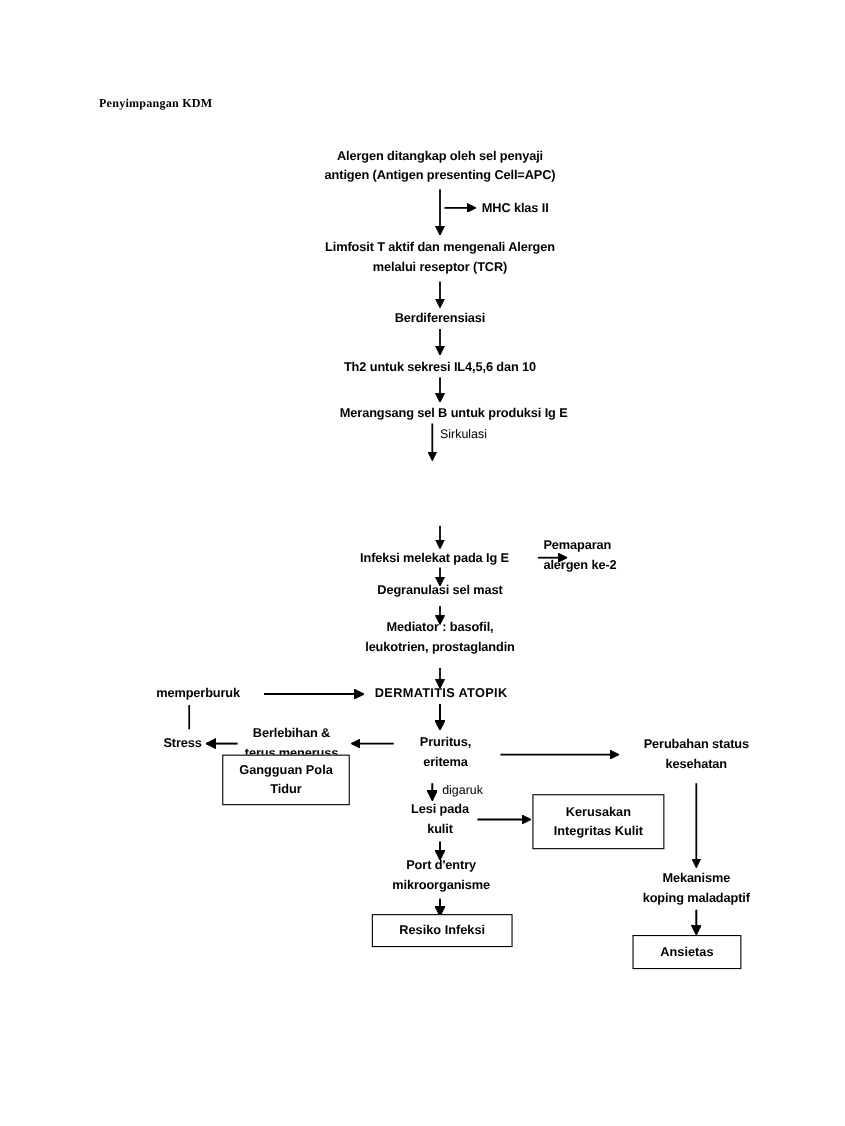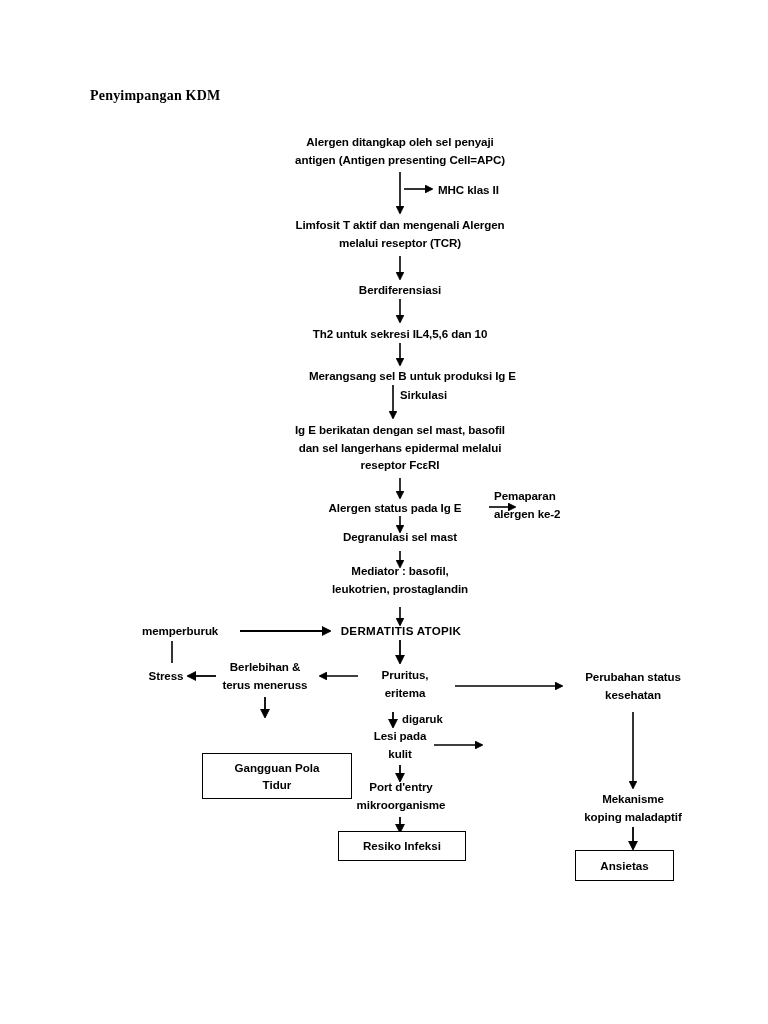--- a/index.html
+++ b/index.html
@@ -13,41 +13,41 @@
     height: 1024px;
     background: #ffffff;
     overflow: hidden;
     font-family: "Liberation Sans", sans-serif;
     color: #000000;
   }
   .title {
     position: absolute;
     font-family: "Liberation Serif", serif;
     font-weight: bold;
-    font-size: 14px;
+    font-size: 11px;
     letter-spacing: 0.2px;
     white-space: nowrap;
   }
   .node {
     position: absolute;
     font-family: "Liberation Sans", sans-serif;
     font-size: 11.6px;
     font-weight: 600;
     line-height: 17.5px;
     text-align: center;
     white-space: pre-line;
     letter-spacing: -0.1px;
   }
   .node.left  { text-align: left; }
   .node.bold  { font-weight: bold; letter-spacing: 0.3px; text-align: center; }
   .label {
     position: absolute;
     font-family: "Liberation Sans", sans-serif;
     font-size: 11.3px;
-    font-weight: 700;
+    font-weight: 400;
     white-space: nowrap;
     text-align: left;
   }
   .boxnode {
     position: absolute;
     border: 1.6px solid #000;
     box-sizing: border-box;
     display: flex;
     align-items: center;
     justify-content: center;
@@ -140,25 +140,22 @@
 melalui reseptor (TCR)</div>
 
   <div class="node" style="left:330px; top:281px; width:140px;">Berdiferensiasi</div>
 
   <div class="node" style="left:290px; top:325px; width:220px;">Th2 untuk sekresi IL4,5,6 dan 10</div>
 
   <div class="node" style="left:284px; top:367px; width:232px;text-align:right;">Merangsang sel B untuk produksi Ig E</div>
 
   <div class="label" style="left:400px; top:389px;">Sirkulasi</div>
 
-  <div class="node" style="left:276px; top:421px; width:248px;">Ig E berikatan dengan sel mast, basofil
-dan sel langerhans epidermal melalui
-reseptor FcεRI</div>
 
-  <div class="node" style="left:300px; top:499px; width:190px;">Alergen status pada Ig E</div>
+  <div class="node" style="left:300px; top:499px; width:190px;">Infeksi melekat pada Ig E</div>
 
   <div class="node left" style="left:494px; top:487px; width:130px;">Pemaparan
 alergen ke-2</div>
 
   <div class="node" style="left:318px; top:528px; width:164px;">Degranulasi sel mast</div>
 
   <div class="node" style="left:310px; top:562px; width:180px;">Mediator : basofil,
 leukotrien, prostaglandin</div>
 
   <div class="node bold" style="left:330px; top:622px; width:142px;">DERMATITIS ATOPIK</div>
@@ -180,21 +177,23 @@
 
   <div class="node" style="left:338px; top:778px; width:126px;">Port d'entry
 mikroorganisme</div>
 
   <div class="node" style="left:566px; top:668px; width:134px;">Perubahan status
 kesehatan</div>
 
   <div class="node" style="left:566px; top:790px; width:134px;">Mekanisme
 koping maladaptif</div>
 
-  <div class="boxnode" style="left:202px; top:753px; width:150px; height:46px;">Gangguan Pola
+  <div class="boxnode" style="left:202px; top:686px; width:116px; height:46px;">Gangguan Pola
 Tidur</div>
 
+  <div class="boxnode" style="left:484px; top:722px; width:120px; height:50px;">Kerusakan
+Integritas Kulit</div>
 
   <div class="boxnode" style="left:338px; top:831px; width:128px; height:30px;">Resiko Infeksi</div>
 
   <div class="boxnode" style="left:575px; top:850px; width:99px; height:31px;">Ansietas</div>
 
 </div>
 
 </body></html>

